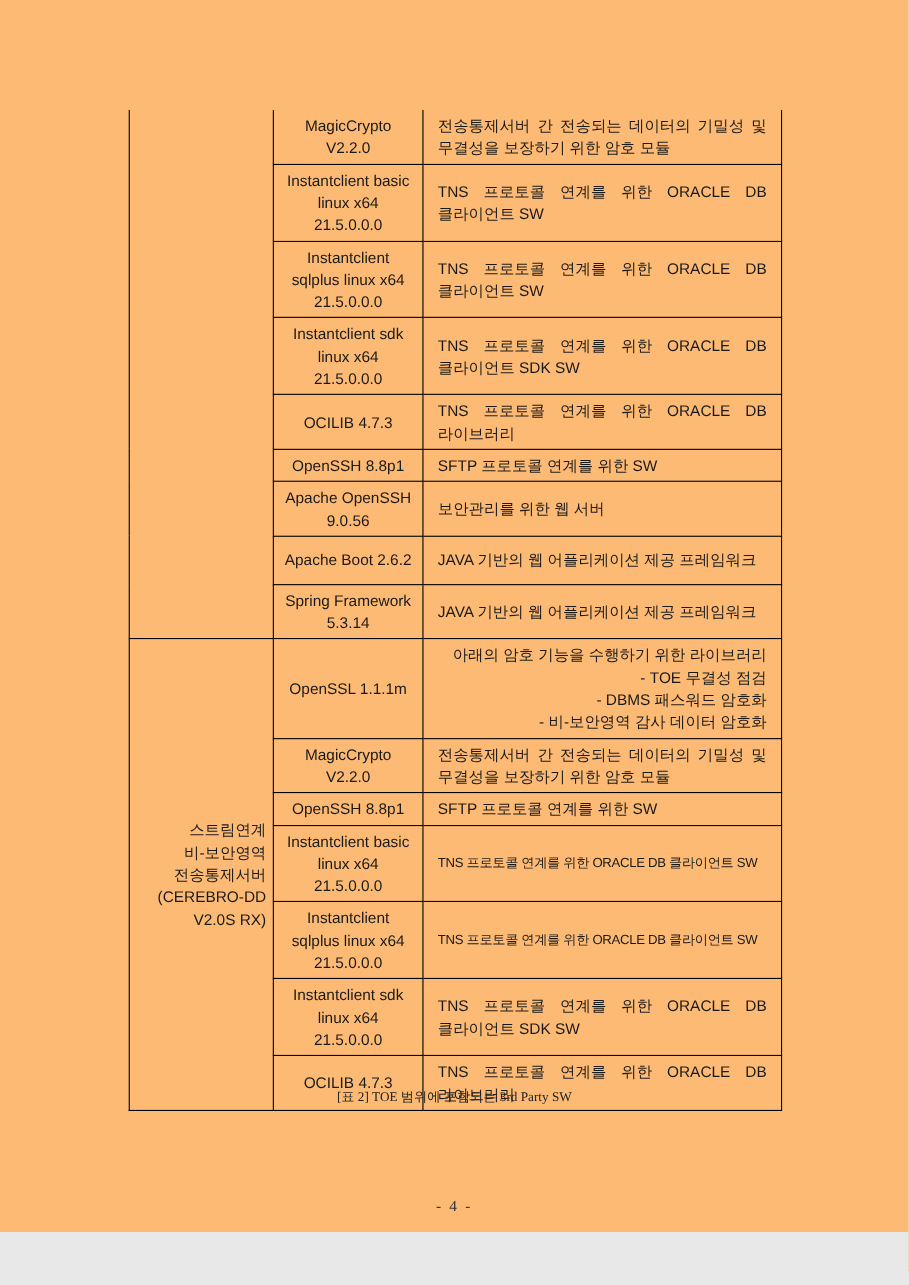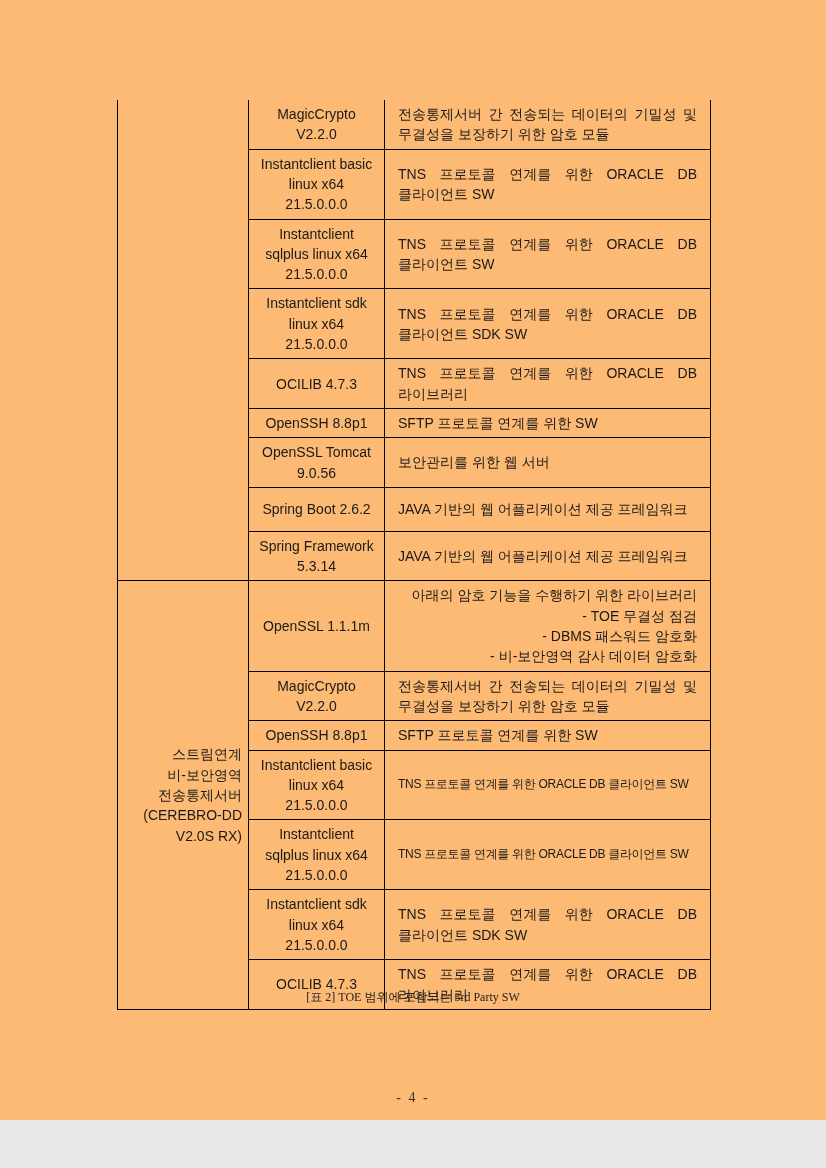--- a/index.html
+++ b/index.html
@@ -134,26 +134,26 @@
         </tr>
         <tr>
           <td class="name">OCILIB 4.7.3</td>
           <td class="desc">TNS 프로토콜 연계를 위한 ORACLE DB 라이브러리</td>
         </tr>
         <tr>
           <td class="name">OpenSSH 8.8p1</td>
           <td class="desc">SFTP 프로토콜 연계를 위한 SW</td>
         </tr>
         <tr>
-          <td class="name">OpenSSL Tomcat
+          <td class="name">Apache OpenSSH
 9.0.56</td>
           <td class="desc">보안관리를 위한 웹 서버</td>
         </tr>
         <tr>
-          <td class="name">Spring Boot 2.6.2</td>
+          <td class="name">Apache Boot 2.6.2</td>
           <td class="desc">JAVA 기반의 웹 어플리케이션 제공 프레임워크</td>
         </tr>
         <tr>
           <td class="name">Spring Framework
 5.3.14</td>
           <td class="desc">JAVA 기반의 웹 어플리케이션 제공 프레임워크</td>
         </tr>
       </tbody>
     <tbody class="g2">
         <tr>

